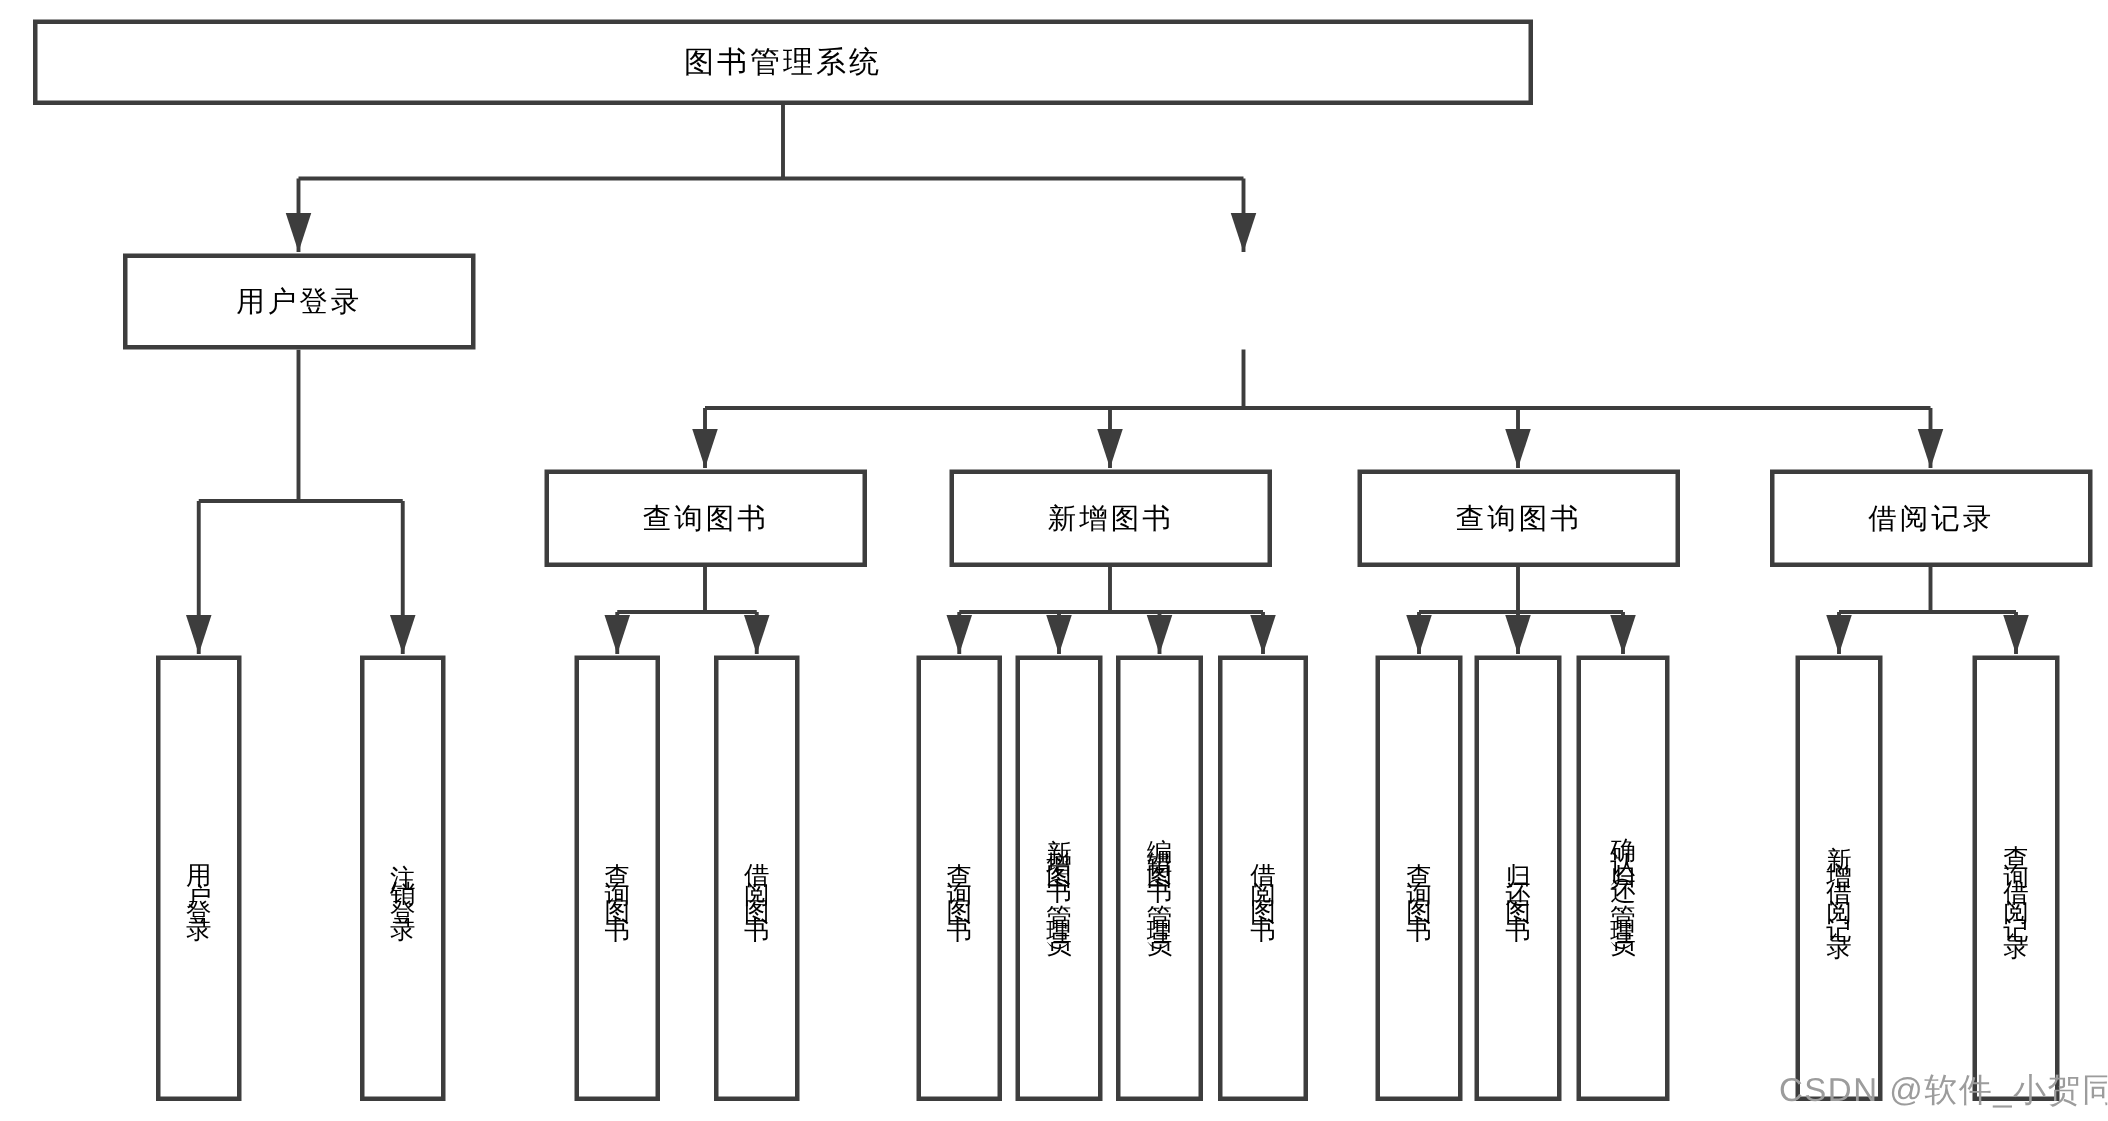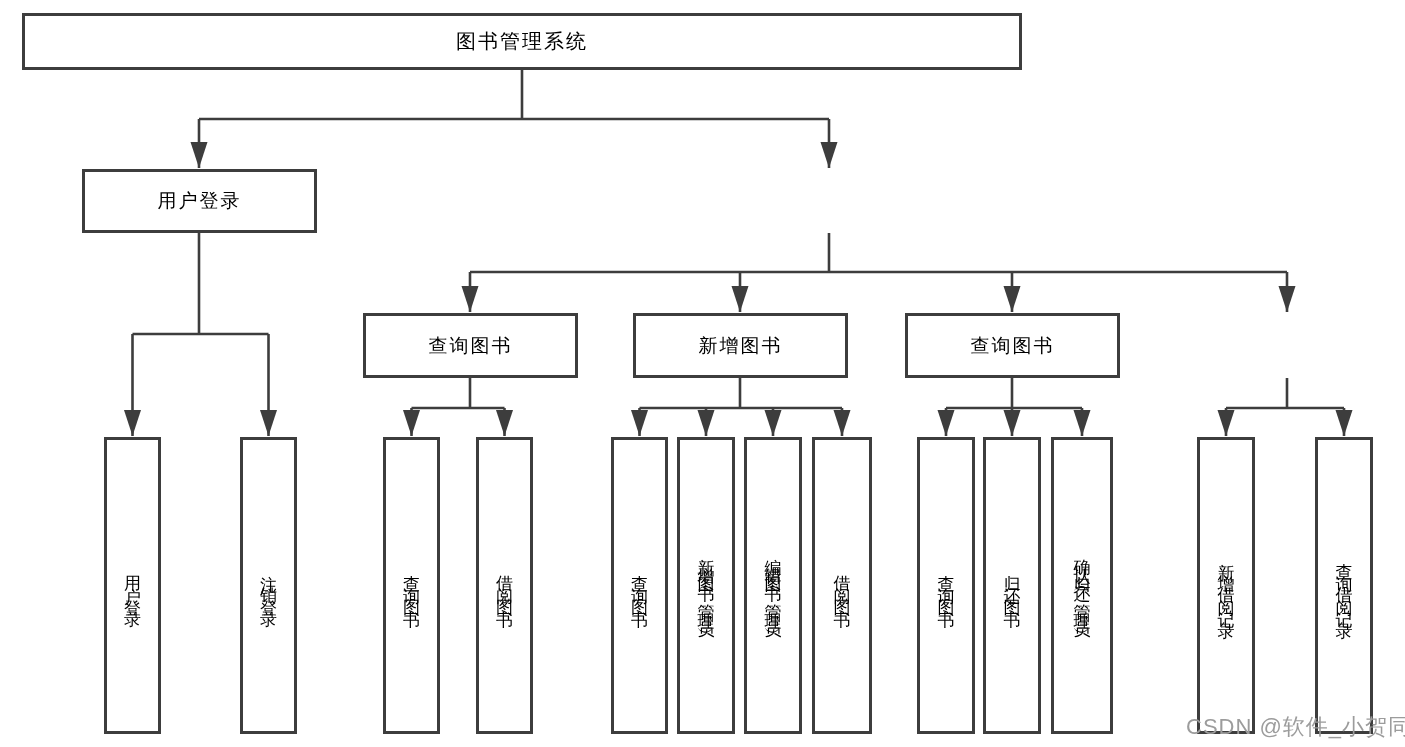--- a/index.html
+++ b/index.html
@@ -103,20 +103,21 @@
     <line x1="1344" y1="408" x2="1344" y2="436" stroke="#3d3d3d" stroke-width="2.6" marker-end="url(#arw)"></line>
   </svg>
 
   <div class="node" style="left:22px;top:13px;width:1000px;height:57px;font-size:20px;">图书管理系统</div>
 
   <div class="node" style="left:82px;top:169px;width:235px;height:64px;">用户登录</div>
 
   <div class="node" style="left:363px;top:313px;width:215px;height:65px;">查询图书</div>
   <div class="node" style="left:633px;top:313px;width:215px;height:65px;">新增图书</div>
   <div class="node" style="left:905px;top:313px;width:215px;height:65px;">查询图书</div>
+  <div class="node" style="left:1180px;top:313px;width:215px;height:65px;">借阅记录</div>
 
   <div class="node vnode" style="left:104px;top:437px;width:57px;height:297px;">用户登录</div>
   <div class="node vnode" style="left:240px;top:437px;width:57px;height:297px;">注销登录</div>
 
   <div class="node vnode" style="left:383px;top:437px;width:57px;height:297px;">查询图书</div>
   <div class="node vnode" style="left:476px;top:437px;width:57px;height:297px;">借阅图书</div>
 
   <div class="node vnode" style="left:611px;top:437px;width:57px;height:297px;">查询图书</div>
   <div class="node vnode tight" style="left:677px;top:437px;width:58px;height:297px;">新增图书（管理员）</div>
   <div class="node vnode tight" style="left:744px;top:437px;width:58px;height:297px;">编辑图书（管理员）</div>

